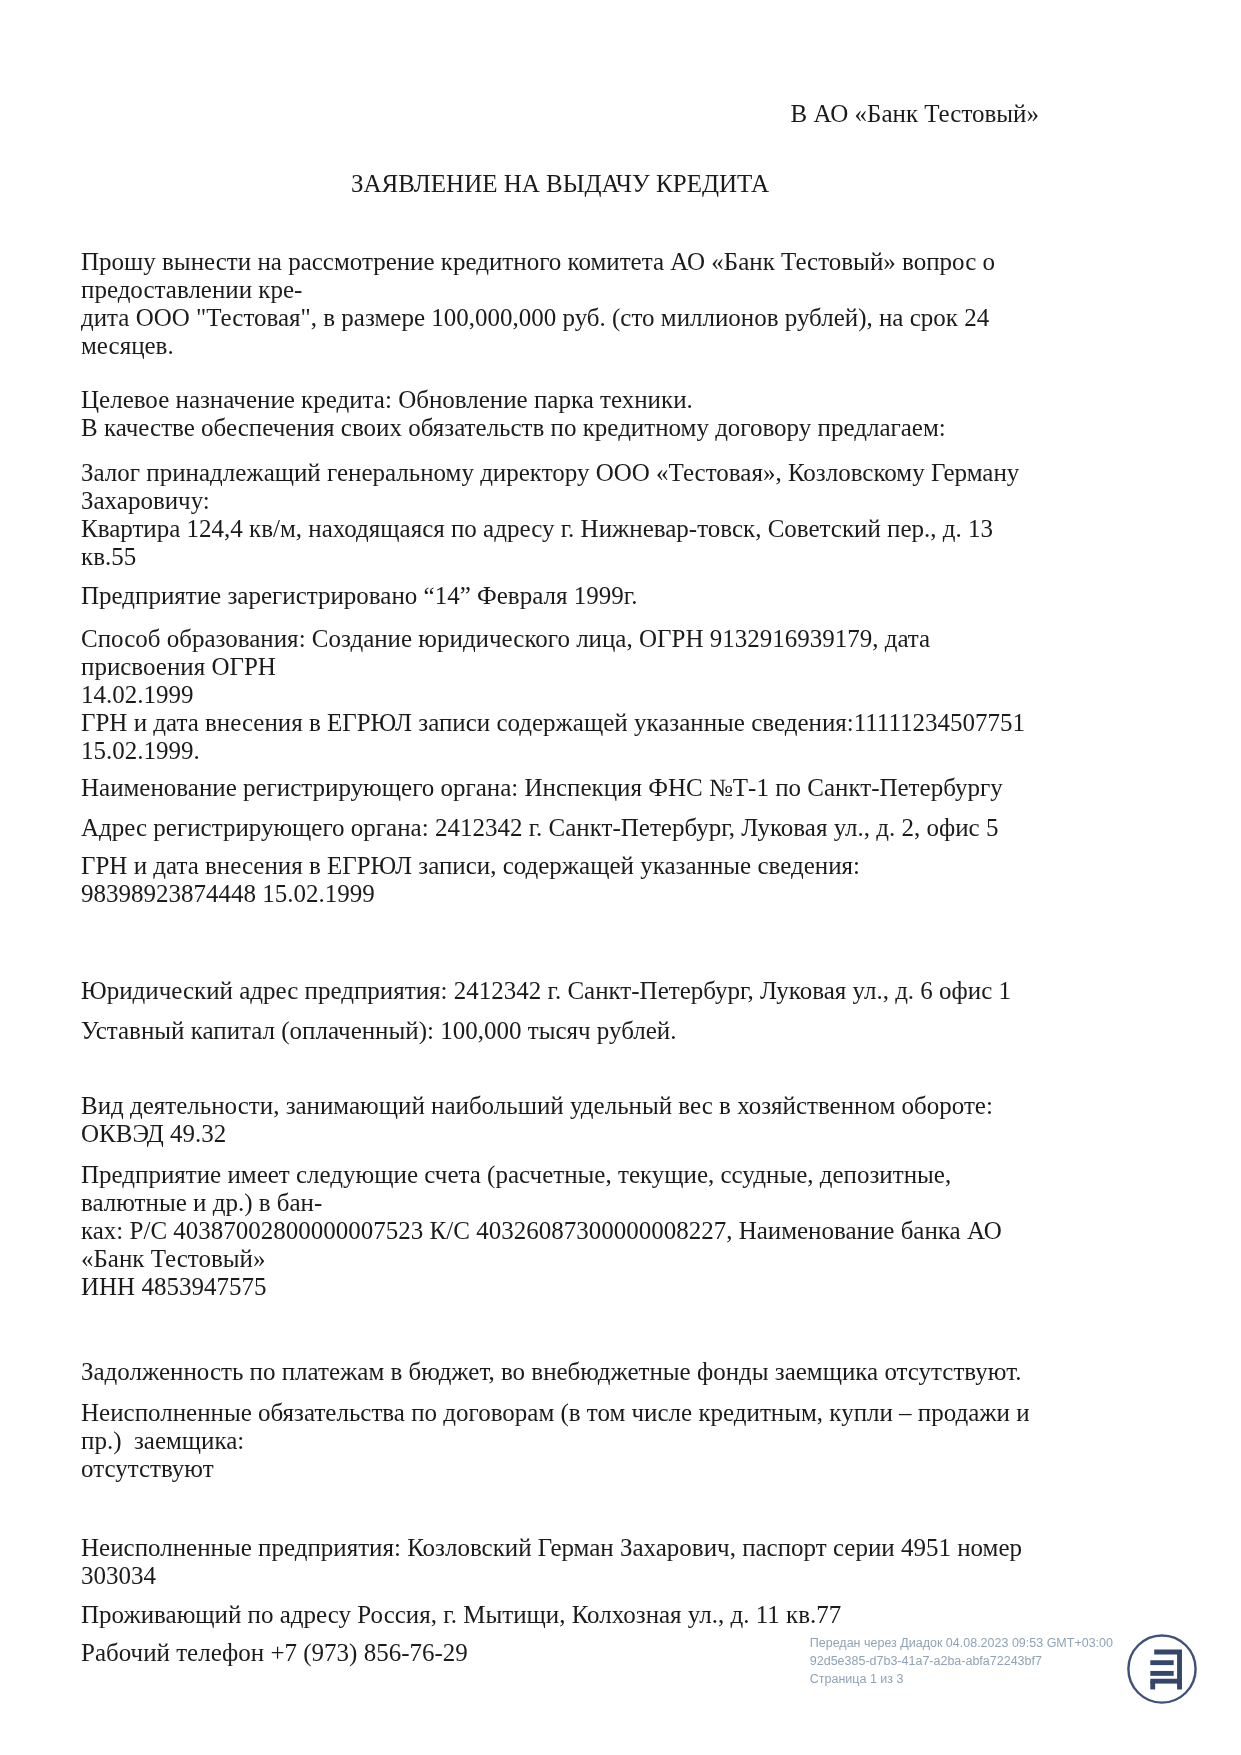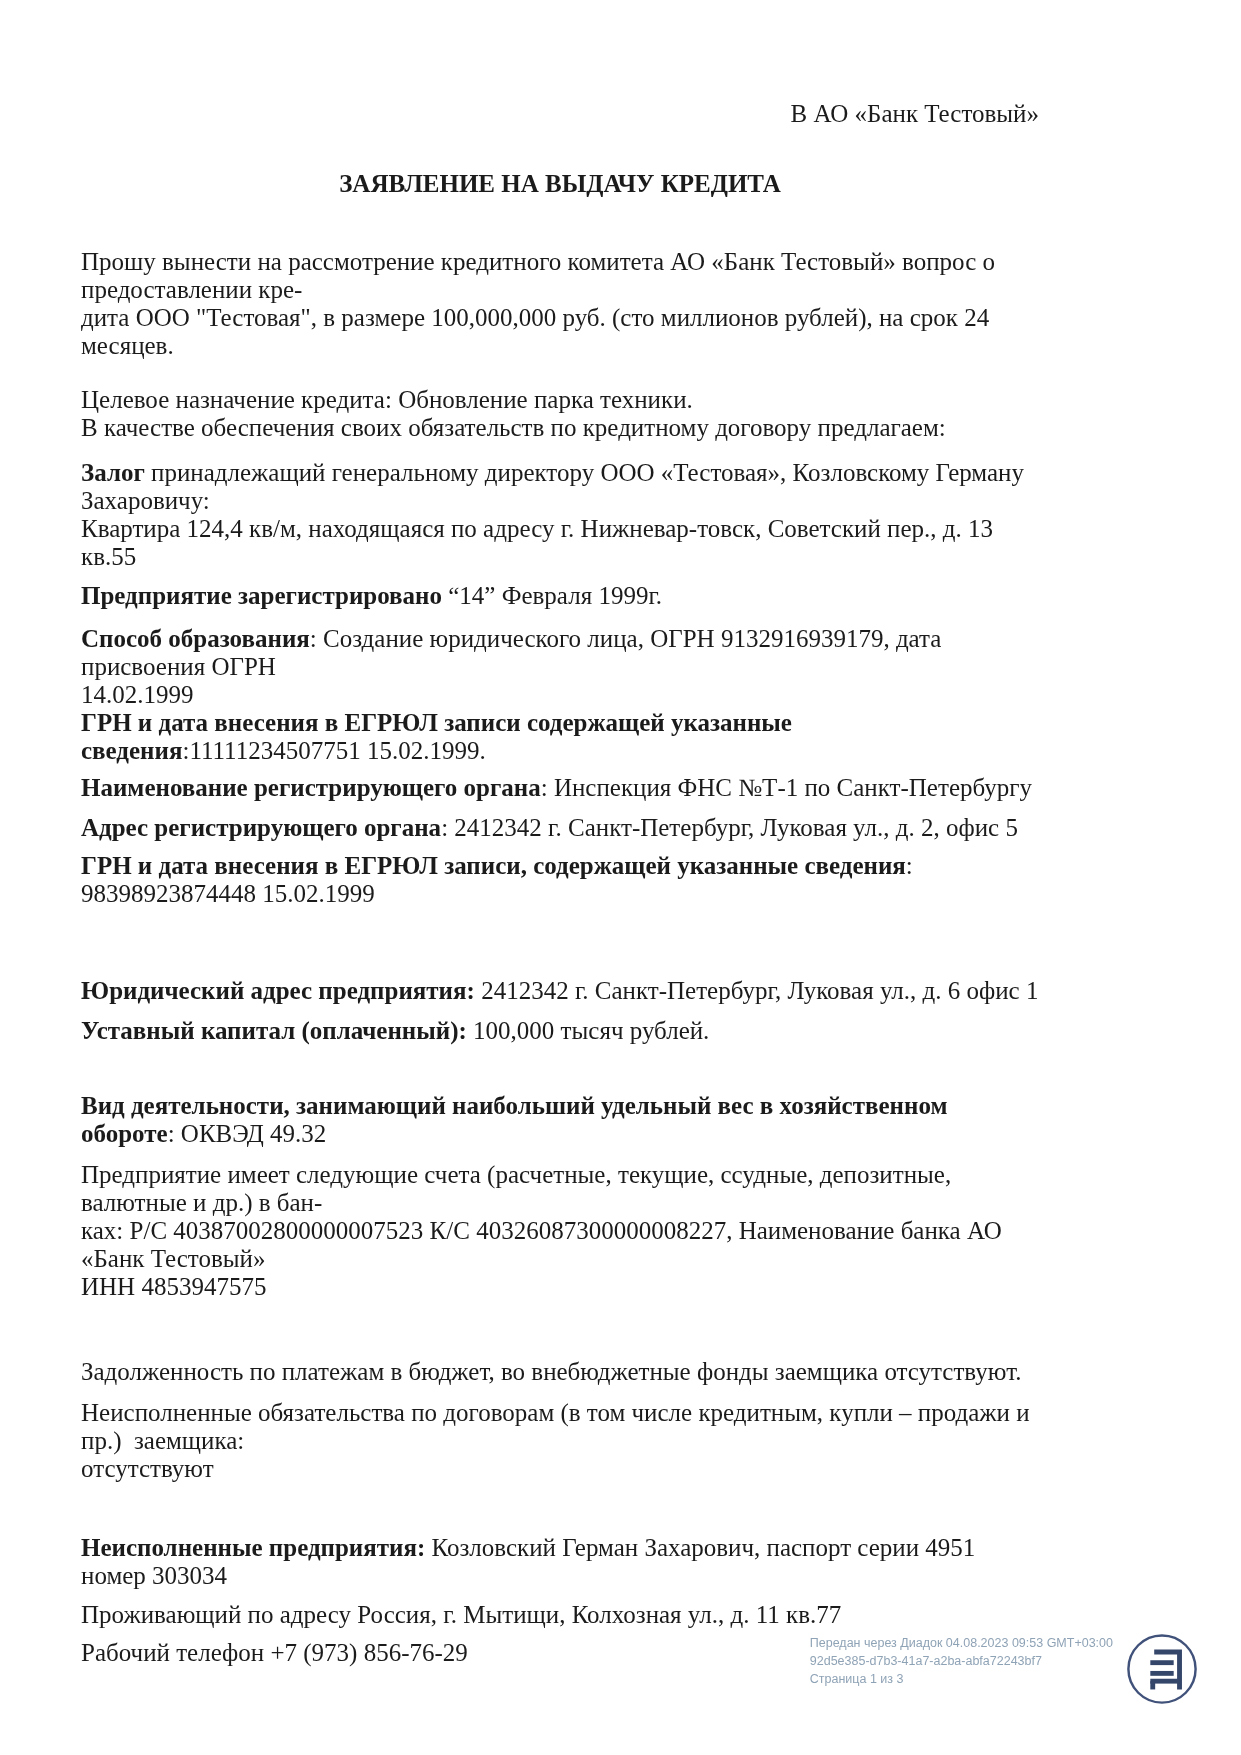--- a/index.html
+++ b/index.html
@@ -20,24 +20,24 @@
     font-size: 25px;
     line-height: 28px;
   }
   .doc p {
     margin: 0;
     white-space: pre-wrap;
   }
   .hdr { text-align: right; }
   .title {
     text-align: center;
-    font-weight: bold;
+    font-weight: normal;
     margin-top: 42px !important;
   }
-  b { font-weight: bold; }
+  b { font-weight: normal; }
   .footer-stamp {
     position: absolute;
     top: 1634px;
     right: 128px;
     font-family: "Liberation Sans", "DejaVu Sans", sans-serif;
     font-size: 12.5px;
     line-height: 18px;
     color: #8fa3b6;
   }
   .diadoc-logo {

